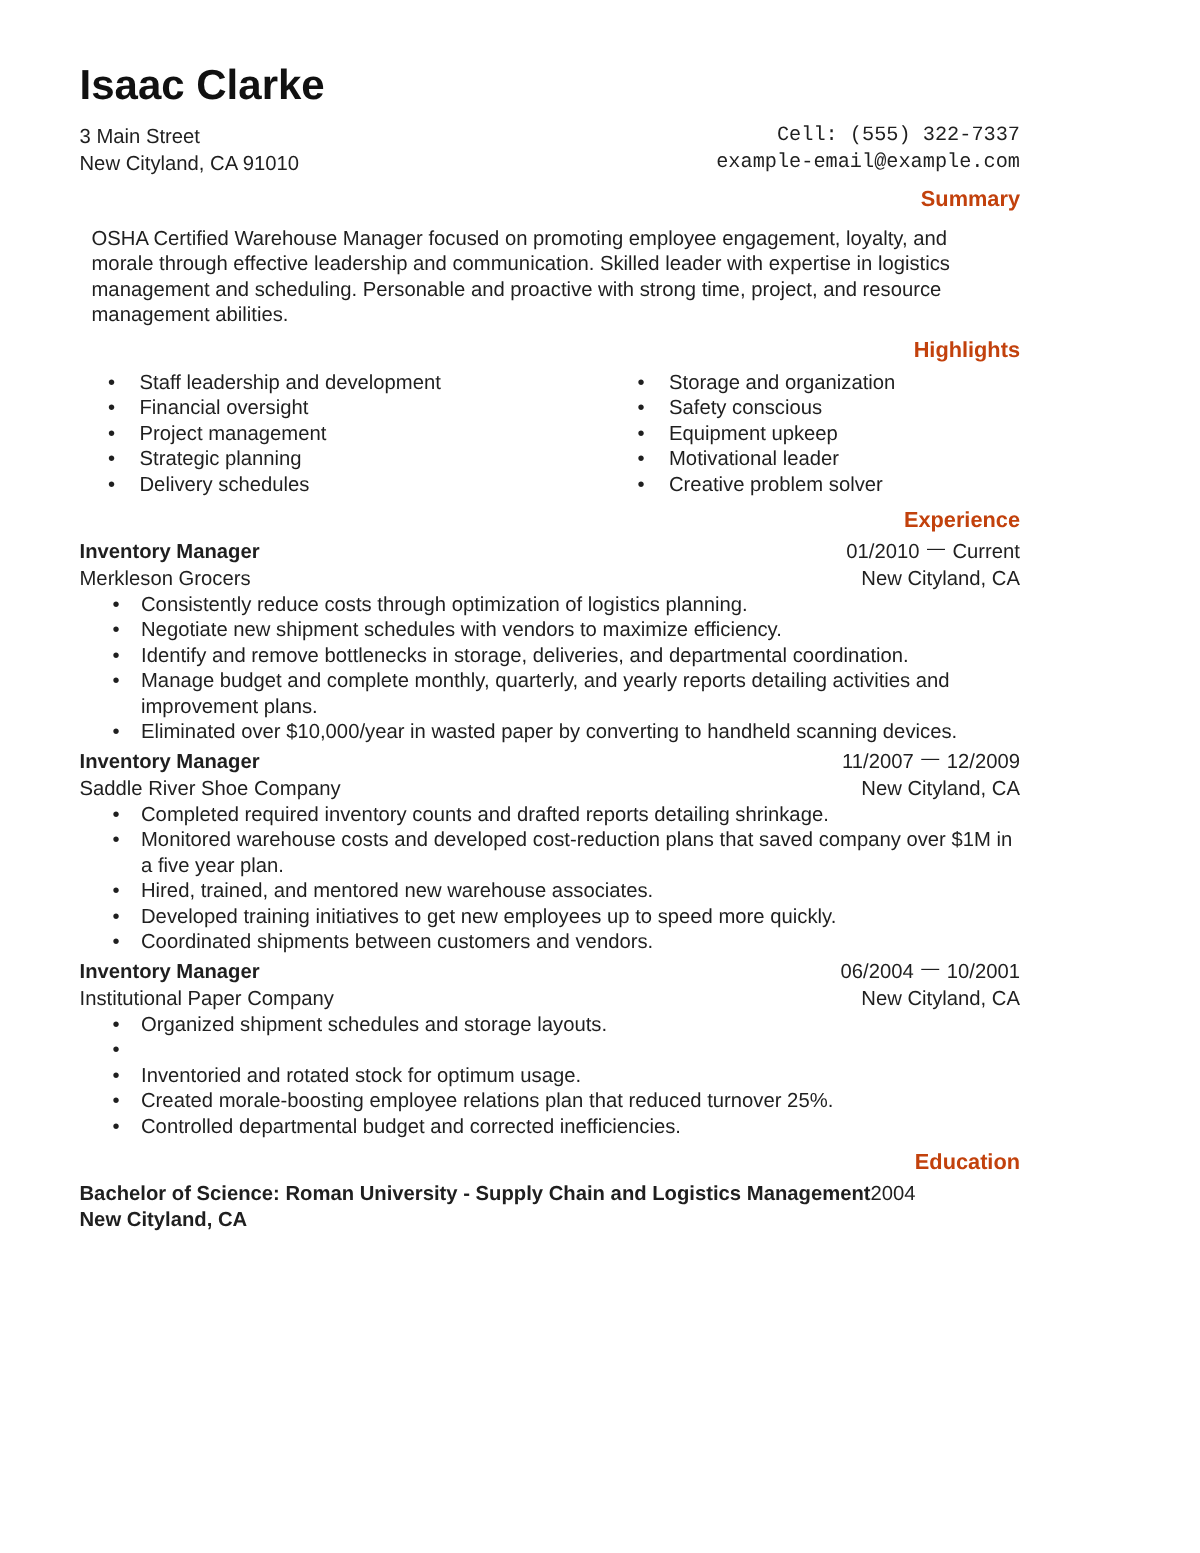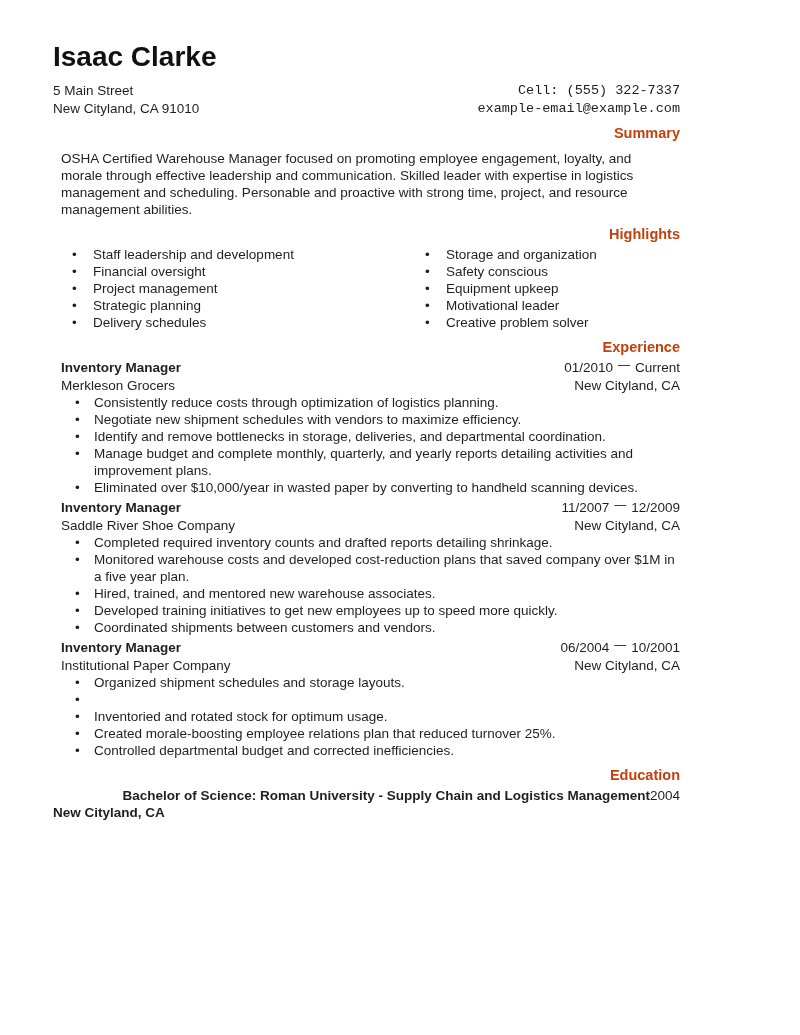--- a/index.html
+++ b/index.html
@@ -35,35 +35,35 @@
   p.summary-text { margin: 8px; }
   ul { list-style: none; margin: 0; padding: 0; }
   li { display: flex; }
   .blt { width: 21px; flex-shrink: 0; }
   .highlights { display: flex; margin-top: 3px; }
   .hl-left { width: 353px; margin-left: 19px; }
   .hl-right { flex: 1; }
   .job { margin-top: 3px; }
   .job ul { margin-left: 22px; }
   .job .blt { width: 19px; }
-  .row2 { display: flex; justify-content: space-between; margin-left: 8px; }
+  .row2 { display: flex; justify-content: space-between; }
   .bold { font-weight: bold; }
   .dash { position: relative; top: -3px; display: inline-block; margin: 0 5px; font-size: 12px; }
-  .edu-row { display: flex; justify-content: flex-end; }
+  .edu-row { display: flex; justify-content: flex-start; }
 </style>
 </head>
 <body>
 
 <div class="page">
 
   <header>
     <h1 class="name">Isaac Clarke</h1>
     <div class="contact">
       <div class="contact-left">
-        <div>5 Main Street</div>
+        <div>3 Main Street</div>
         <div>New Cityland, CA 91010</div>
       </div>
       <div class="contact-right">
         <div>Cell: (555) 322-7337</div>
         <div>example-email@example.com</div>
       </div>
     </div>
   </header>
 
   <h2 class="section">Summary</h2>

